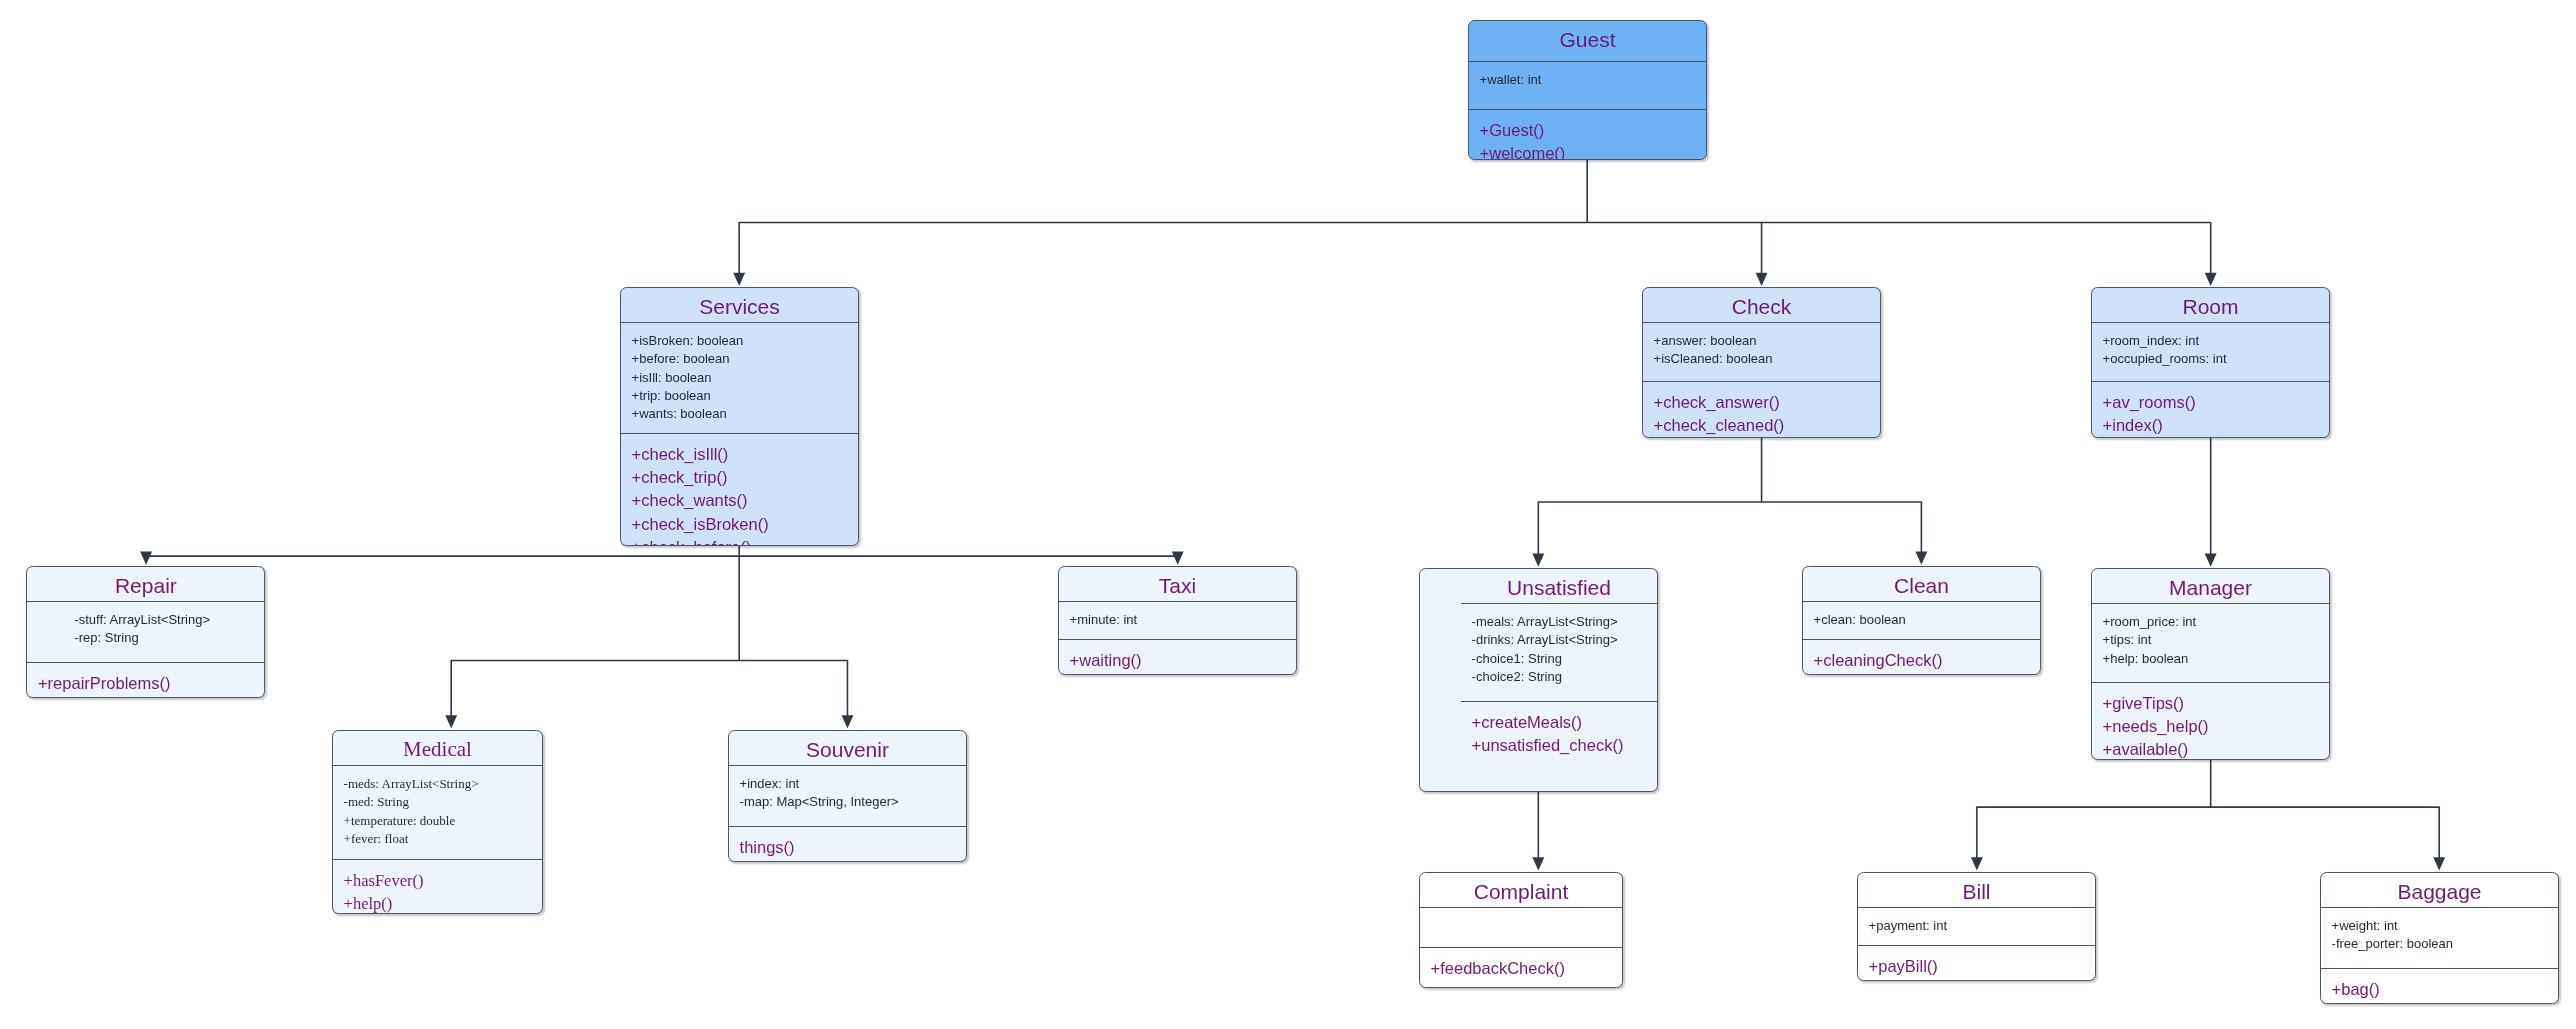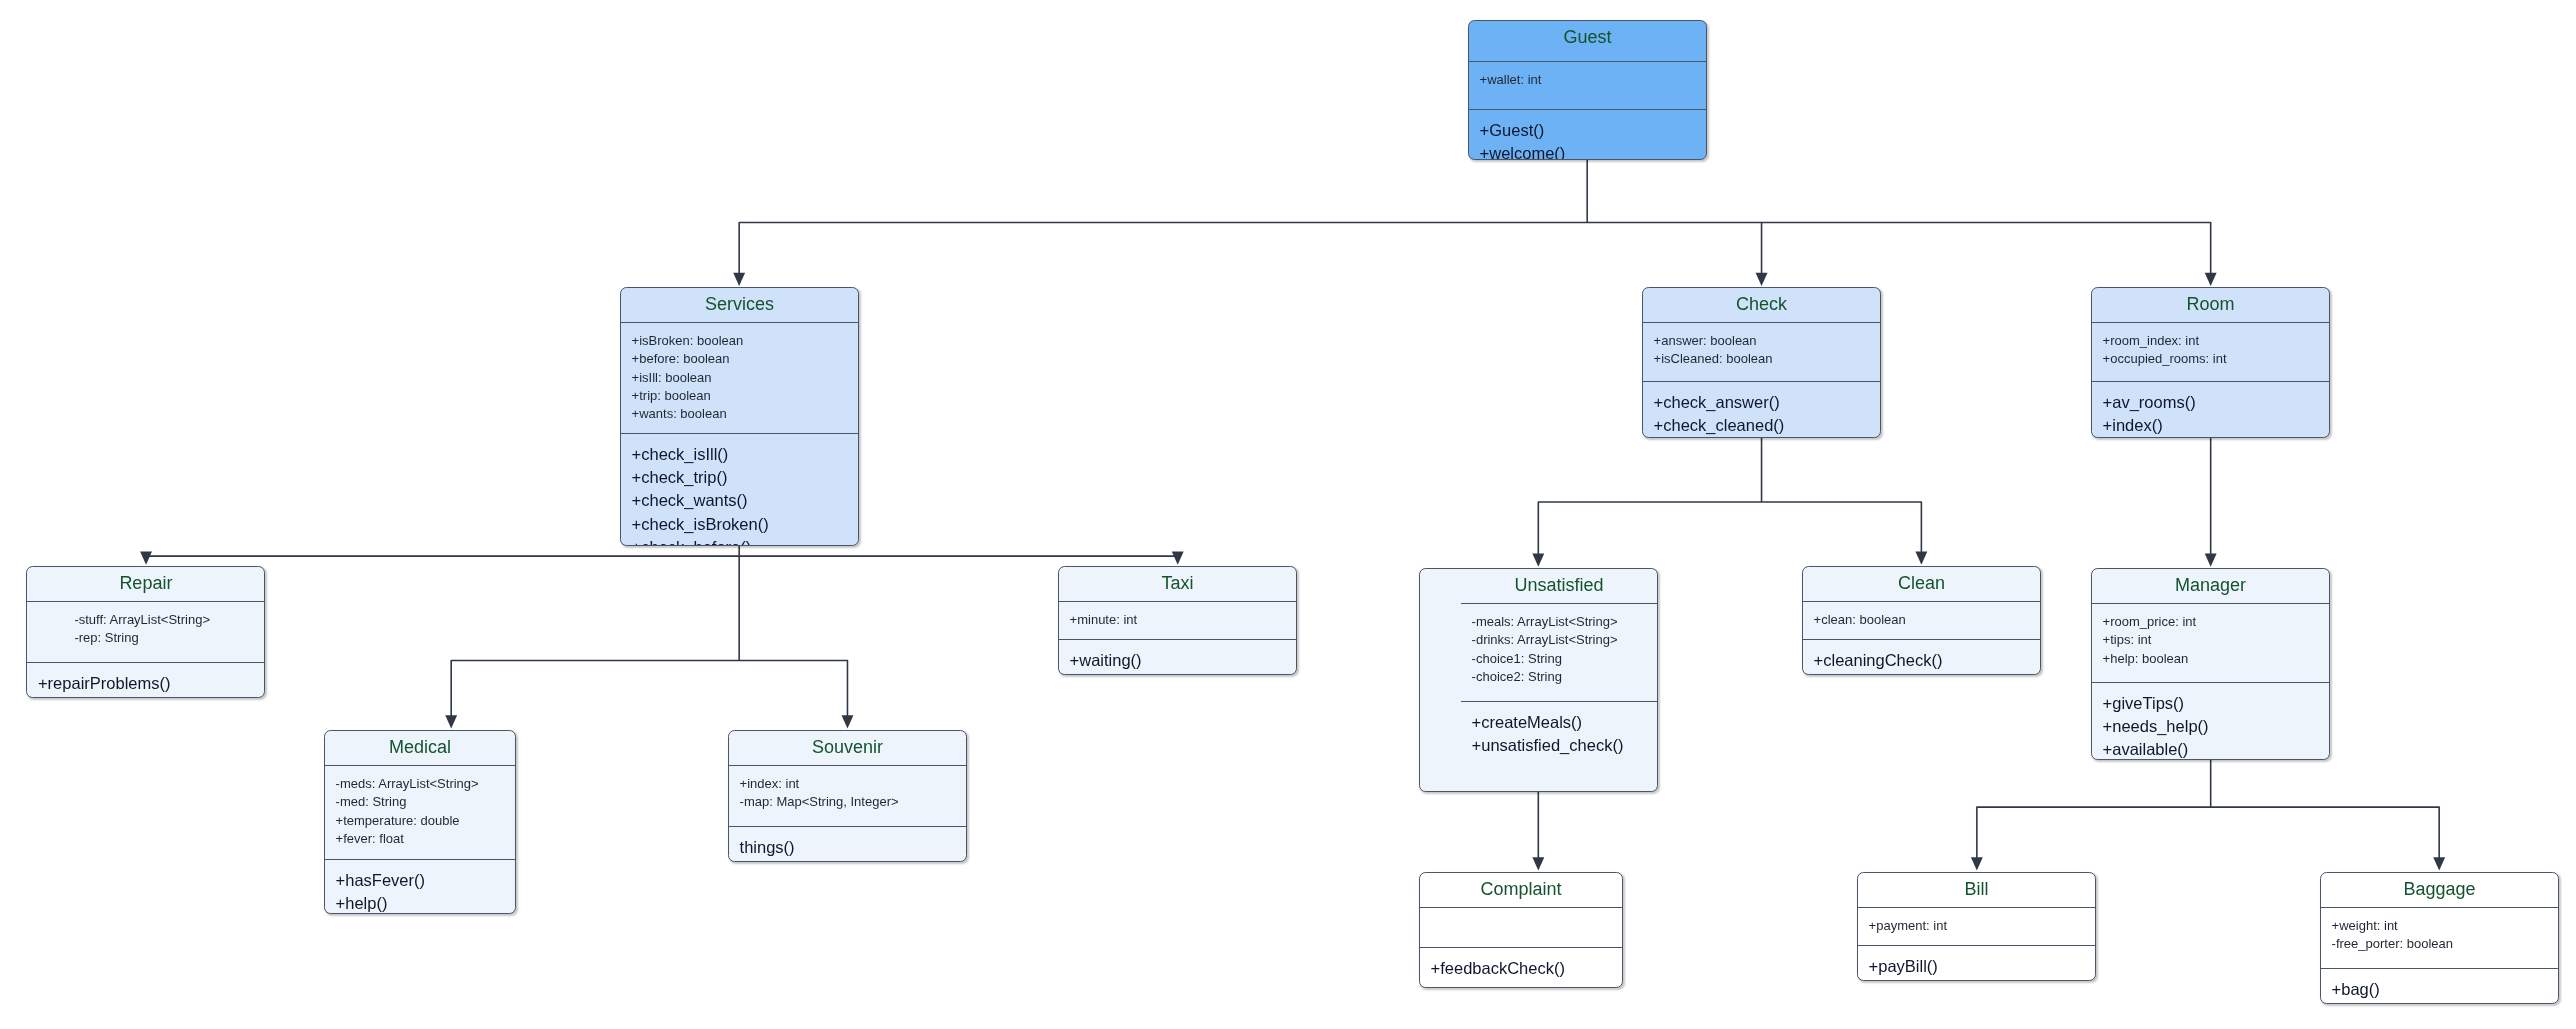--- a/index.html
+++ b/index.html
@@ -28,39 +28,39 @@
     box-sizing: border-box;
     border: 1.3px solid #4a5568;
     border-radius: 6.6px;
     box-shadow: 1.3px 1.3px 2px rgba(0,0,0,0.22);
     overflow: hidden;
     background: #eef4fc;
   }
   .uml-name {
     box-sizing: border-box;
     text-align: center;
-    color: #14532d;
-    font-size: 18px;
+    color: #701a75;
+    font-size: 21px;
     line-height: 1.1;
     padding: 7.3px 6.6px 8px 6.6px;
     border-bottom: 1.3px solid #4a5568;
     white-space: nowrap;
   }
   .uml-attrs {
     box-sizing: border-box;
     border-bottom: 1.3px solid #4a5568;
     padding: 8.6px 9.2px 8.6px 10.6px;
     color: #1f2733;
     font-size: 13px;
     line-height: 1.42;
   }
   .uml-methods {
     box-sizing: border-box;
     padding: 8.6px 9.2px 8.6px 10.6px;
-    color: #0f172a;
+    color: #701a75;
     font-size: 16.5px;
     line-height: 1.42;
   }
   .uml-attrs div, .uml-methods div {
     white-space: nowrap;
   }
   .uml-attrs.empty, .uml-methods.empty { min-height: 6.6px; }
 </style>
 </head>
 <body>
@@ -151,21 +151,21 @@
       </div>
       <div class="uml-class" style="left: 1058px; top: 566px; width: 239px; height: 109px; background: rgb(238, 244, 252); border-color: rgb(74, 85, 104);">
         <div class="uml-name" style="height: 35px; border-bottom-color: rgb(74, 85, 104);">Taxi</div>
         <div class="uml-attrs" style="height: 38px; border-bottom-color: rgb(74, 85, 104);">
           <div>+minute: int</div>
         </div>
         <div class="uml-methods">
           <div>+waiting()</div>
         </div>
       </div>
-      <div class="uml-class" style="left: 324px; top: 730px; width: 192px; height: 184px; background: rgb(238, 244, 252); border-color: rgb(74, 85, 104);">
+      <div class="uml-class" style="left: 332px; top: 730px; width: 211px; height: 184px; background: rgb(238, 244, 252); border-color: rgb(74, 85, 104); font-family: Liberation Serif, serif;">
         <div class="uml-name" style="height: 35px; border-bottom-color: rgb(74, 85, 104);">Medical</div>
         <div class="uml-attrs" style="height: 94px; border-bottom-color: rgb(74, 85, 104);">
           <div>-meds: ArrayList&lt;String&gt;</div>
           <div>-med: String</div>
           <div>+temperature: double</div>
           <div>+fever: float</div>
         </div>
         <div class="uml-methods">
           <div>+hasFever()</div>
           <div>+help()</div>

